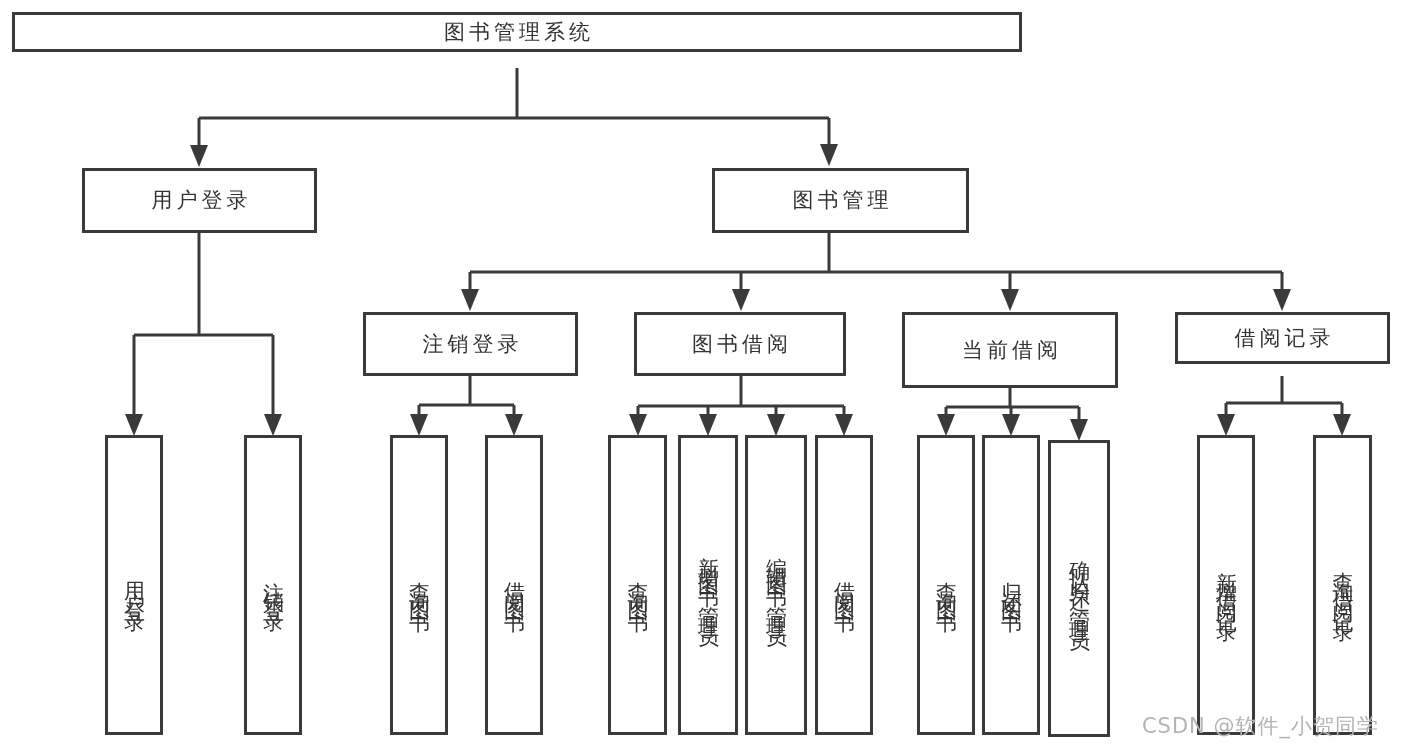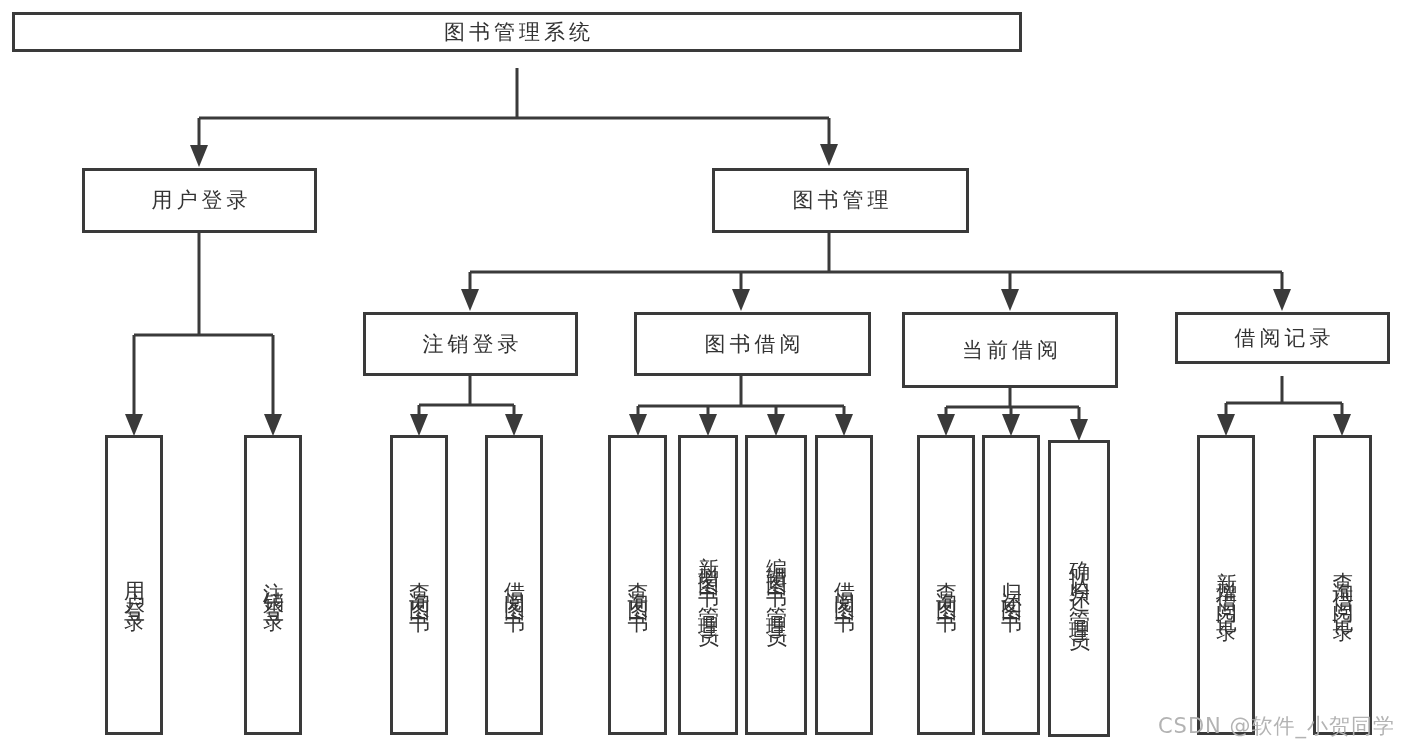--- a/index.html
+++ b/index.html
@@ -15,21 +15,21 @@
     display:flex;align-items:center;justify-content:center;
     font-size:21px;line-height:1.25;
   }
   .node.h{letter-spacing:4px;}
   .node.h span{transform:translateX(2px);white-space:nowrap;}
   .node.v{
     writing-mode:vertical-rl;text-orientation:mixed;
     letter-spacing:10px;line-height:1;
   }
   .watermark{
-    position:absolute;right:10px;top:712px;
+    position:absolute;right:26px;top:712px;
     color:var(--wm,#b3b3b3);font-size:21px;letter-spacing:1px;white-space:nowrap;
   }
 </style>
 </head>
 <body>
 
 <div class="stage" style="--line: #3a3a3a; --text: #333333; --bg: #ffffff; --wm: #b3b3b3;">
 
   <svg class="wires" width="1405" height="747" viewBox="0 0 1405 747">
     <path class="wire" d="M517 68 V118 M199 118 H829 M199 118 V150 M829 118 V149"></path>
@@ -69,21 +69,21 @@
   <div class="node h" style="left:82px;top:168px;width:235px;height:65px">
     <span>用户登录</span>
   </div>
   <div class="node h" style="left:712px;top:168px;width:257px;height:65px">
     <span>图书管理</span>
   </div>
 
   <div class="node h" style="left:363px;top:312px;width:215px;height:64px">
     <span>注销登录</span>
   </div>
-  <div class="node h" style="left:634px;top:312px;width:237px;height:64px">
+  <div class="node h" style="left:634px;top:312px;width:212px;height:64px">
     <span>图书借阅</span>
   </div>
   <div class="node h" style="left:902px;top:312px;width:216px;height:76px">
     <span>当前借阅</span>
   </div>
   <div class="node h" style="left:1175px;top:312px;width:215px;height:52px">
     <span>借阅记录</span>
   </div>
 
   <div class="node v" style="left:105px;top:435px;width:58px;height:300px">

